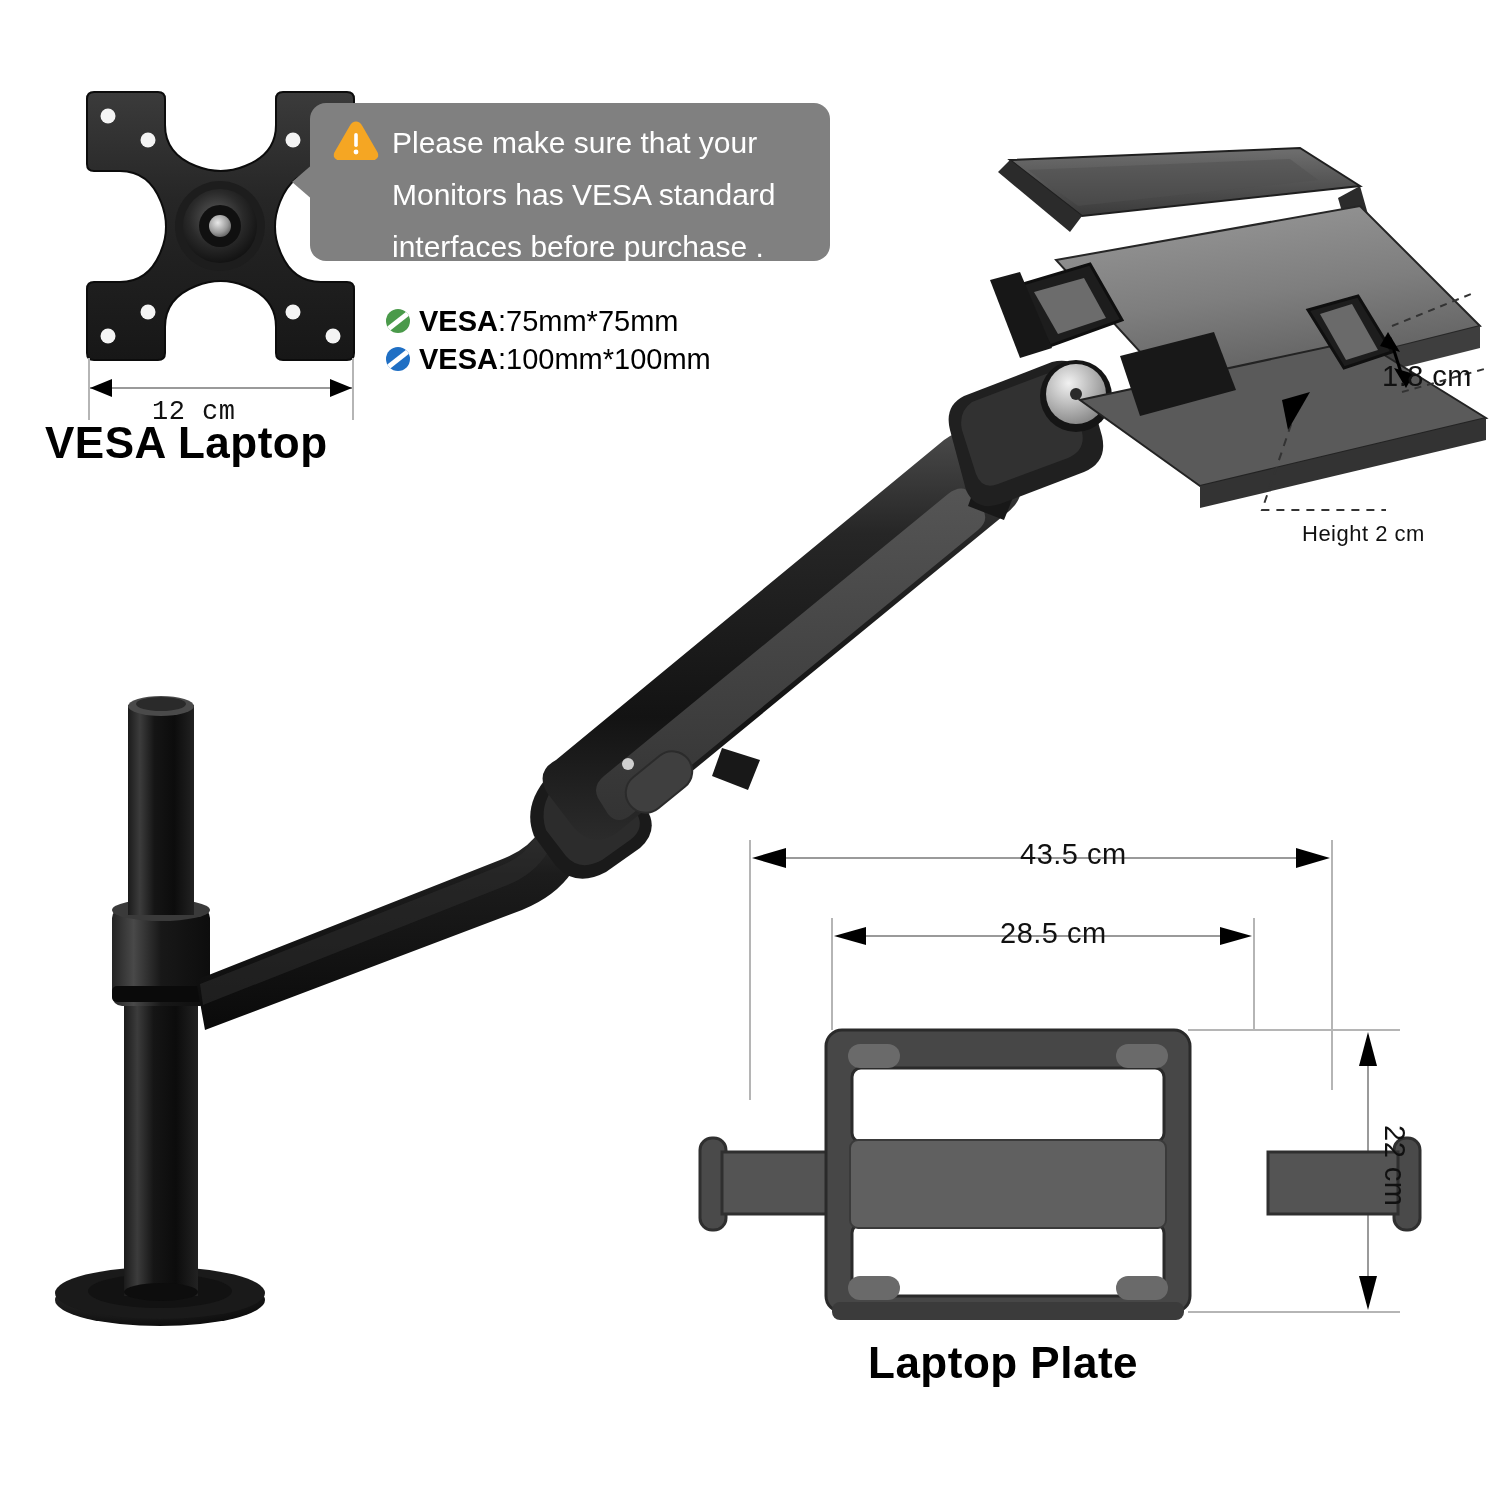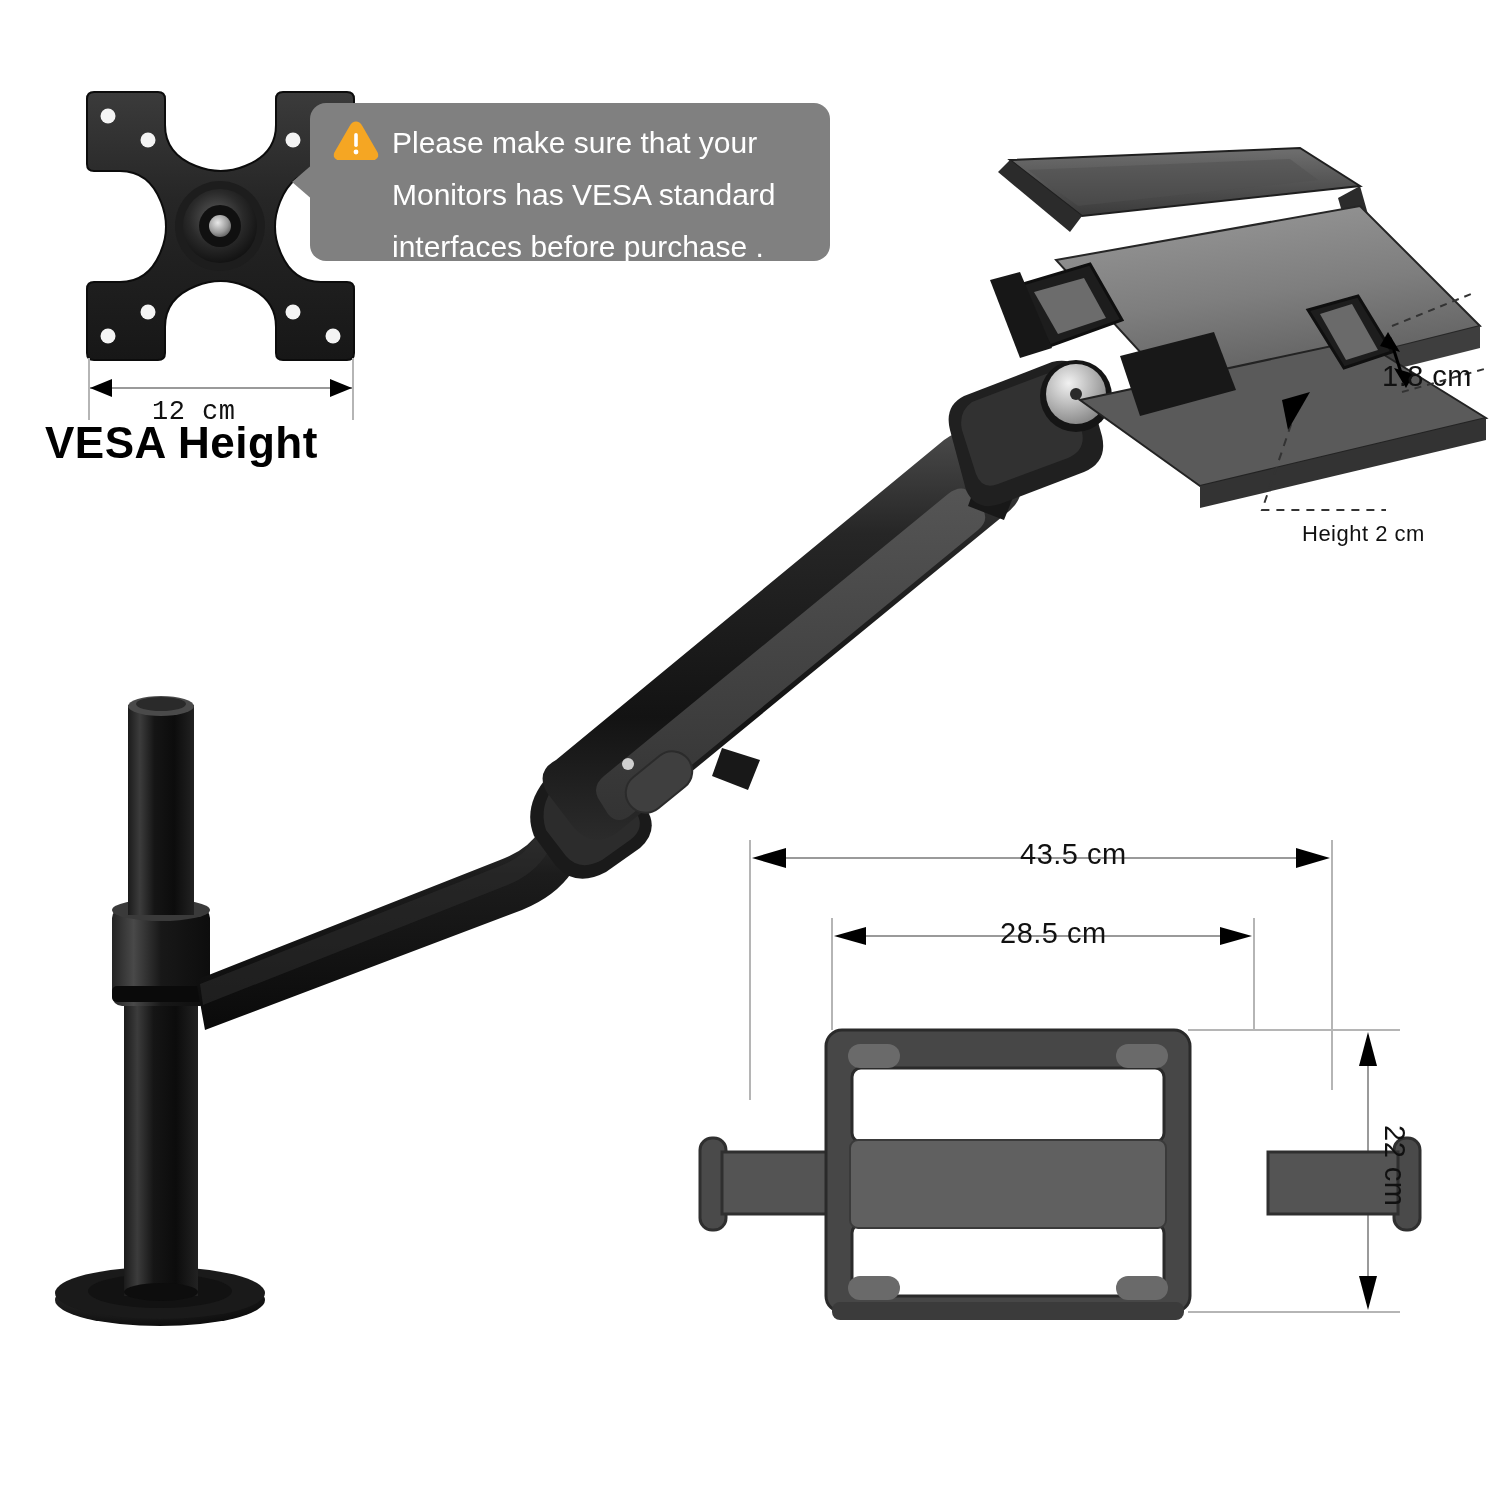--- a/index.html
+++ b/index.html
@@ -106,34 +106,44 @@
     </svg>
 
     <div class="ext-line tick-v" style="left:28px;top:278px;height:62px;"></div>
     <div class="ext-line tick-v" style="left:292px;top:278px;height:62px;"></div>
     <div class="dimline-h" style="left:30px;top:307px;width:262px;"></div>
     <div class="arrow-l" style="left:30px;top:299px;"></div>
     <div class="arrow-r" style="left:270px;top:299px;"></div>
     <div class="dim-label" style="left:92px;top:317px;">12 cm</div>
   </div>
 
-  <div class="abs" id="vesa-plate-label">VESA Height</div>
+  <div class="abs" id="vesa-plate-label">VESA Laptop</div>
 
   <div class="abs" id="callout-tail"></div>
   <div class="abs" id="callout-bubble">
     <span id="warning-icon">
       <svg width="44" height="40" viewBox="0 0 44 40">
         <path d="M22 2 Q25 2 26.6 5 L42.2 32 Q44 35.4 40.4 37.4 L3.6 37.4 Q0 35.4 1.8 32 L17.4 5 Q19 2 22 2 Z" fill="#F5A623" stroke="#F5A623" stroke-width="3" stroke-linejoin="round"></path>
         <rect x="20.2" y="12" width="3.6" height="14" rx="1.8" fill="#ffffff"></rect>
         <circle cx="22" cy="31" r="2.4" fill="#ffffff"></circle>
       </svg>
     </span>
     <div id="callout-text">Please make sure that your Monitors has VESA standard interfaces before purchase .</div>
   </div>
 
+  <div class="abs" id="vesa-spec-list">
+    <div class="spec-row">
+      <span class="spec-dot" style="background:#4a9a4a;"></span>
+      <span class="spec-text"><b>VESA</b><span>:</span><span>75mm*75mm</span></span>
+    </div>
+    <div class="spec-row">
+      <span class="spec-dot" style="background:#1f6fc4;"></span>
+      <span class="spec-text"><b>VESA</b><span>:</span><span>100mm*100mm</span></span>
+    </div>
+  </div>
 
   <svg class="abs" style="left:0;top:100px;" width="1400" height="1320" viewBox="0 0 1400 1320">
     <defs>
       <linearGradient id="poleG" x1="0" y1="0" x2="1" y2="0">
         <stop offset="0%" stop-color="#1b1b1b"></stop>
         <stop offset="18%" stop-color="#3c3c3c"></stop>
         <stop offset="40%" stop-color="#151515"></stop>
         <stop offset="70%" stop-color="#0c0c0c"></stop>
         <stop offset="100%" stop-color="#222"></stop>
       </linearGradient>
@@ -302,14 +312,15 @@
 
     <rect x="832" y="1202" width="352" height="18" rx="8" fill="#3b3b3b"></rect>
   </svg>
 
   <div class="abs dim-label" id="dim-18-label">1.8 cm</div>
   <div class="abs dim-label" id="dim-height2-label">Height 2 cm</div>
   <div class="abs dim-label" id="dim-435-label">43.5 cm</div>
   <div class="abs dim-label" id="dim-285-label">28.5 cm</div>
   <div class="abs dim-label" id="dim-22-label">22 cm</div>
 
+  <div class="abs" id="laptop-plate-label">Laptop Plate</div>
 
 </div>
 
 </body></html>

